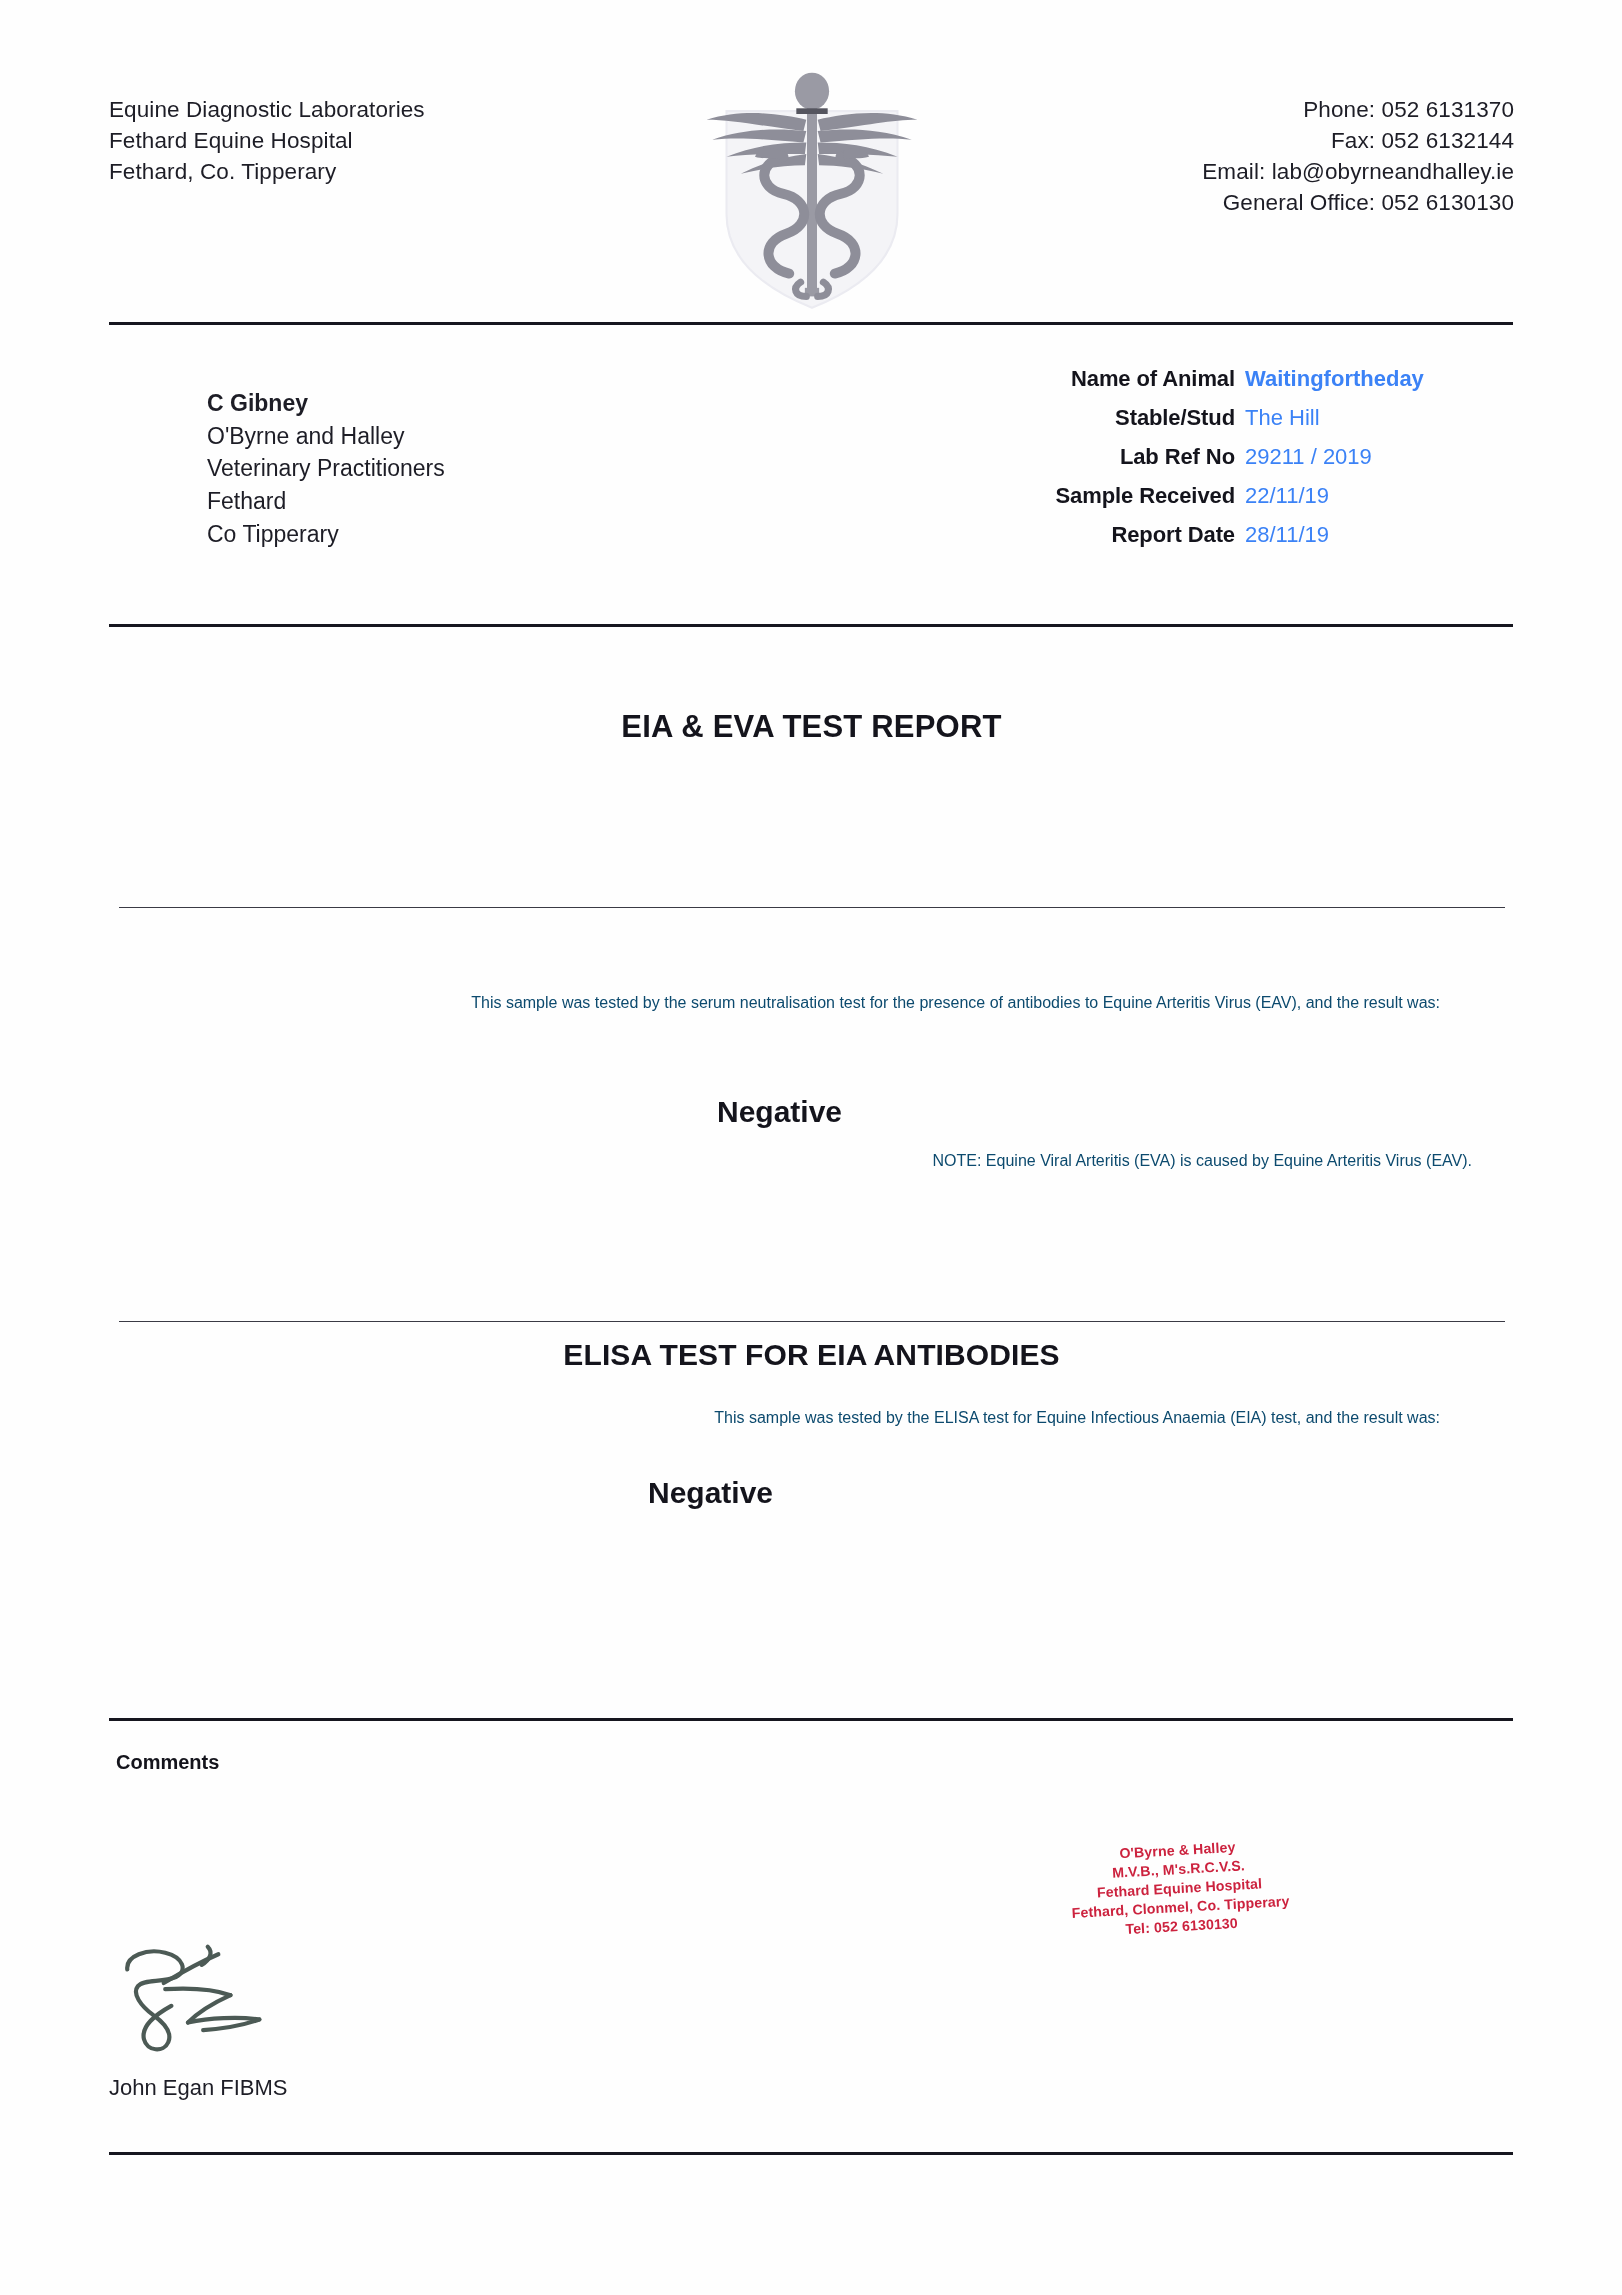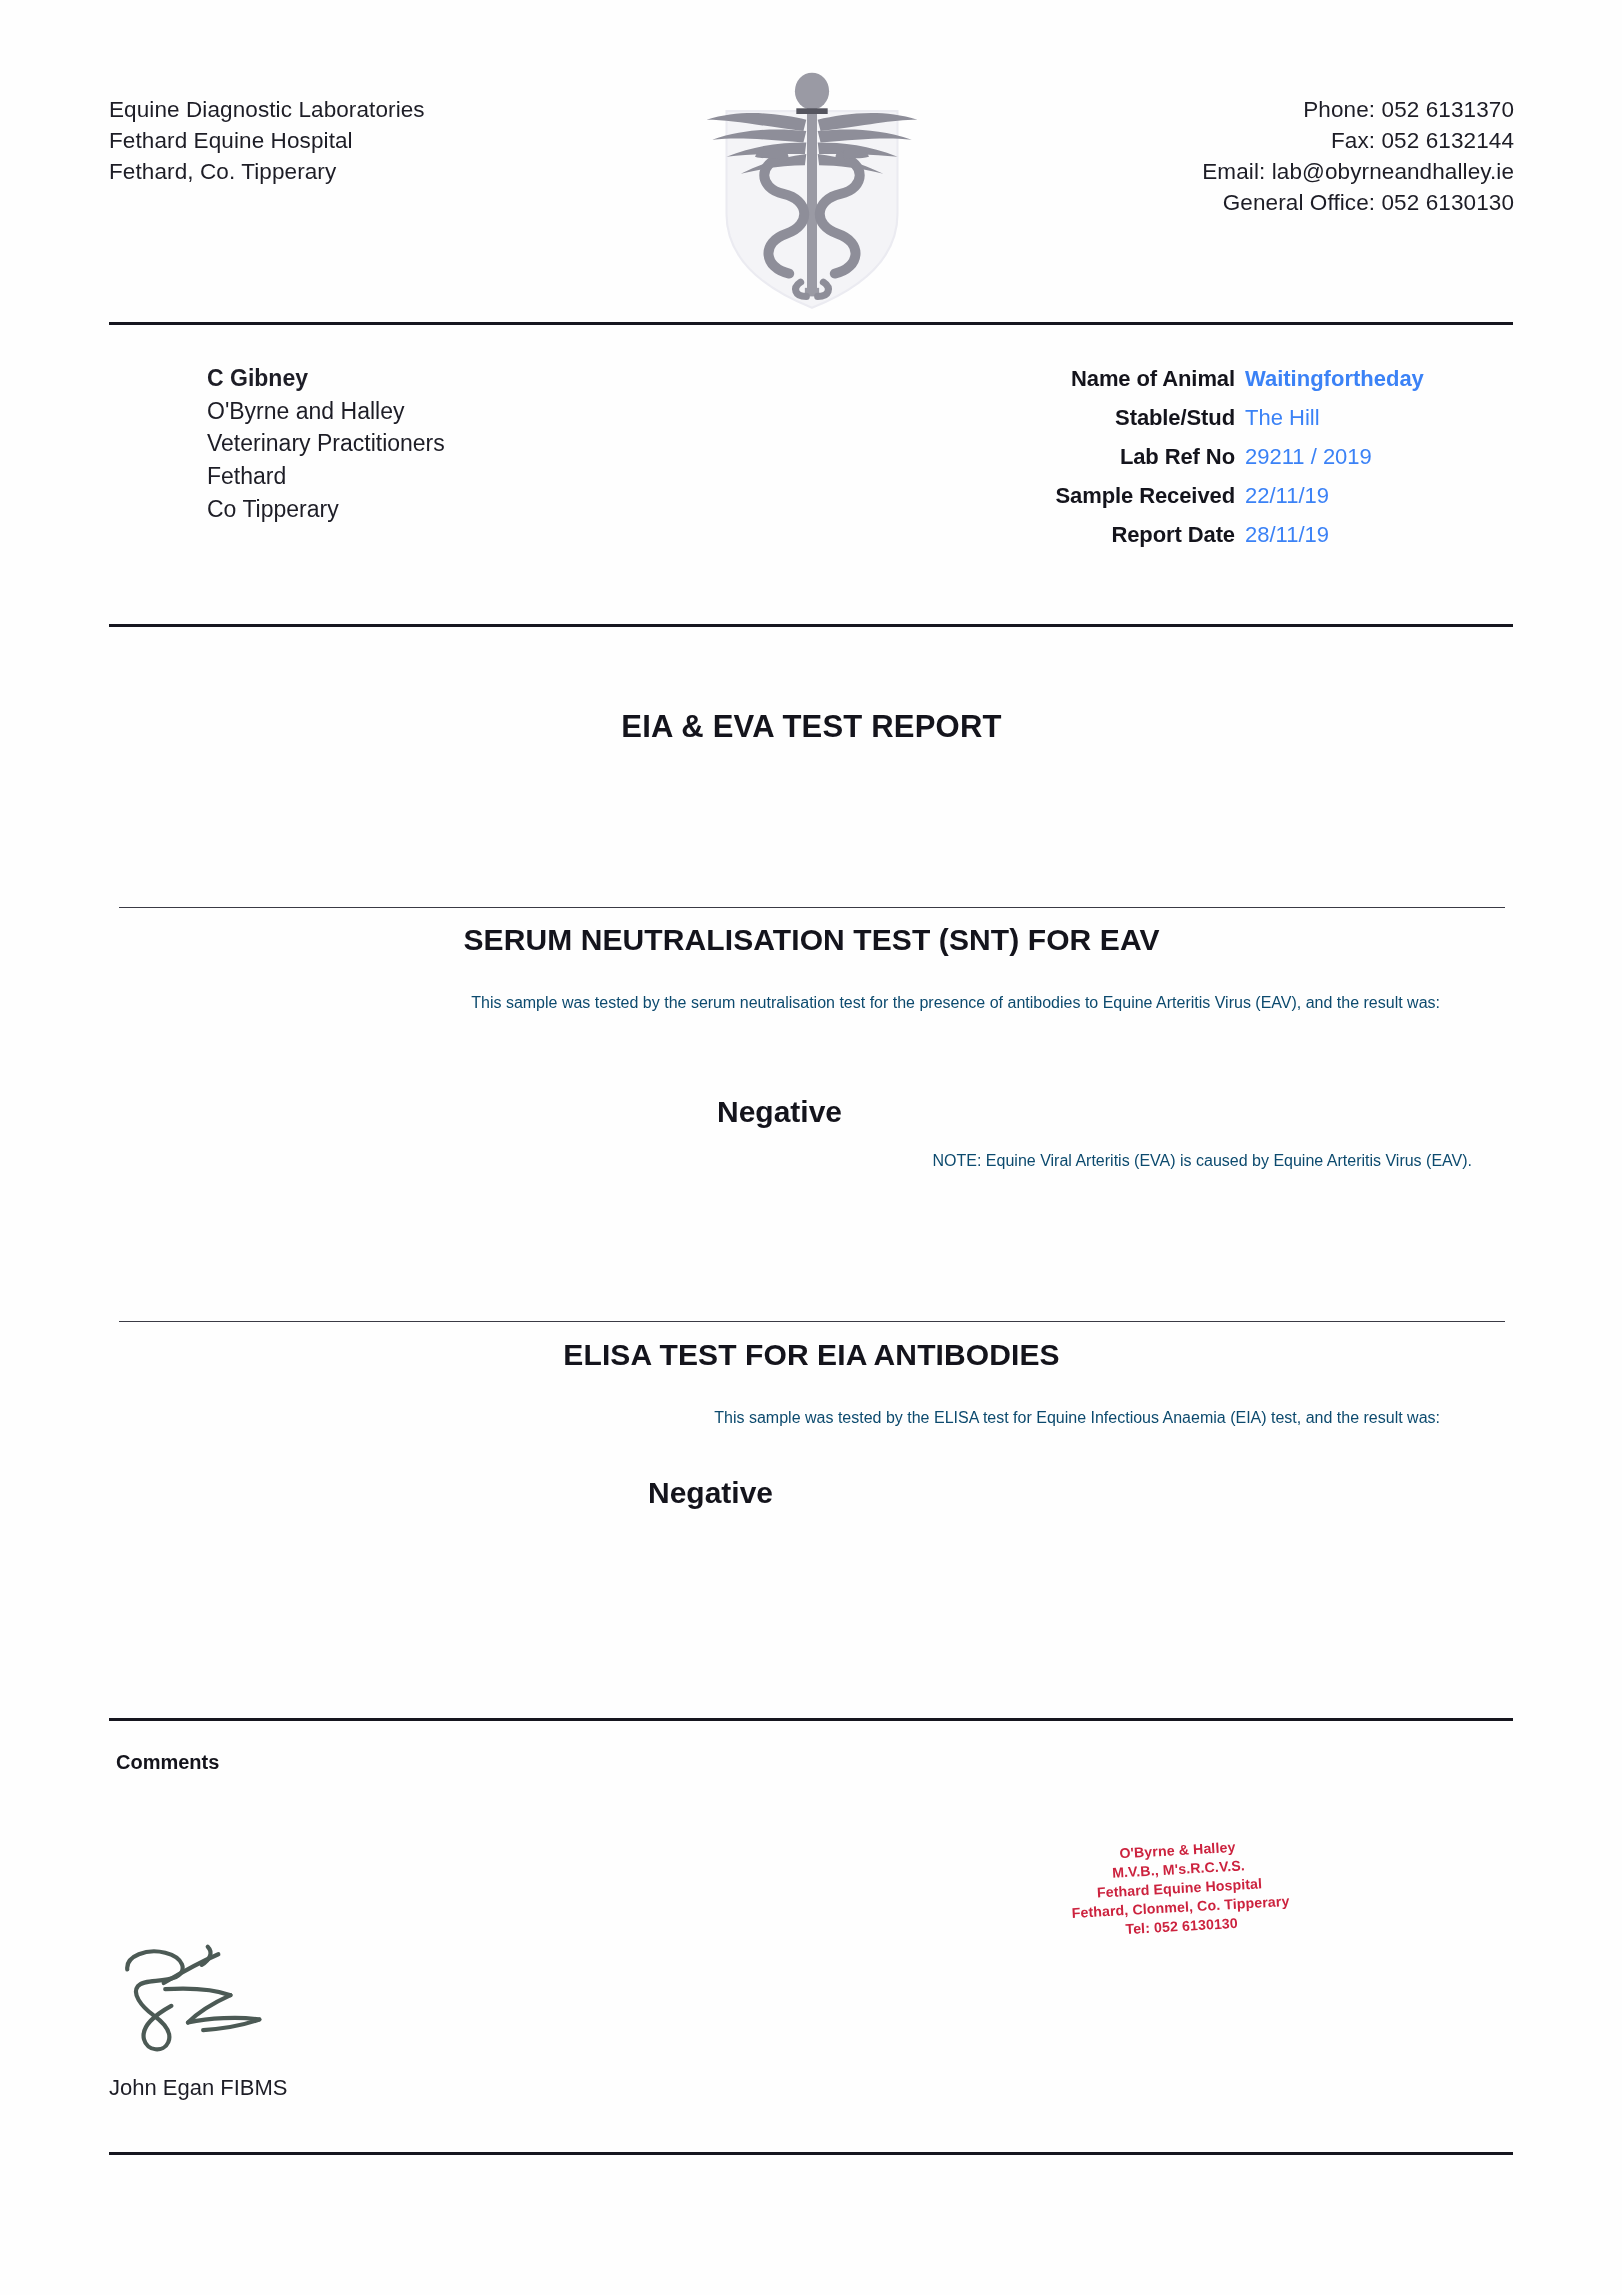--- a/index.html
+++ b/index.html
@@ -79,21 +79,21 @@
   .band {
     position: absolute;
     left: 0;
     top: 349px;
     width: 1623px;
     height: 275px;
   }
   .addressee {
     position: absolute;
     left: 207px;
-    top: 13px;
+    top: 38px;
     font-size: 23px;
     line-height: 1.42;
     color: #1d1d26;
   }
   .addressee .nm { font-weight: bold; }
 
   .details {
     position: absolute;
     left: 863px;
     top: 16px;
@@ -306,21 +306,20 @@
         <div class="det-value">28/11/19</div>
       </div>
     </div>
   </div>
 
   <div class="rule-heavy" style="top:624px;"></div>
 
   <div class="report-title">EIA &amp; EVA TEST REPORT</div>
 
   <div class="rule-thin" style="top:907px;"></div>
-  <div class="section-heading" style="top:923px;">SERUM NEUTRALISATION TEST (SNT) FOR EAV</div>
   <div class="body-text" style="top:992px;">This sample was tested by the serum neutralisation test for the presence of antibodies to Equine Arteritis Virus (EAV), and the result was:</div>
   <div class="result snt-pos" style="top:1095px;">Negative</div>
   <div class="body-text" style="top:1150px;margin-left:32px;">NOTE: Equine Viral Arteritis (EVA) is caused by Equine Arteritis Virus (EAV).</div>
 
   <div class="rule-thin" style="top:1321px;"></div>
   <div class="section-heading" style="top:1338px;">ELISA TEST FOR EIA ANTIBODIES</div>
   <div class="body-text" style="top:1407px;">This sample was tested by the ELISA test for Equine Infectious Anaemia (EIA) test, and the result was:</div>
   <div class="result elisa-pos" style="top:1476px;">Negative</div>
 
   <div class="rule-heavy" style="top:1718px;"></div>

